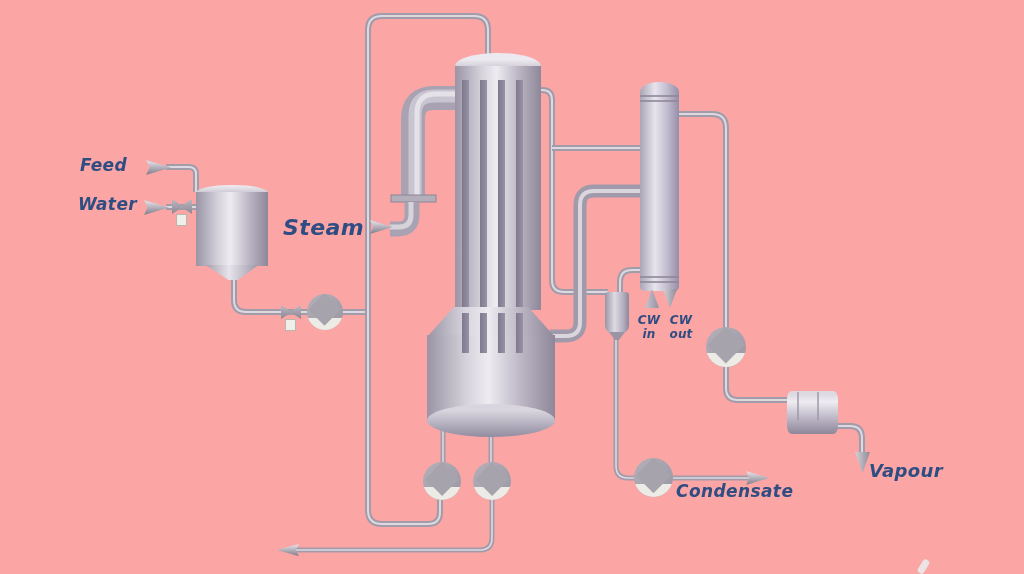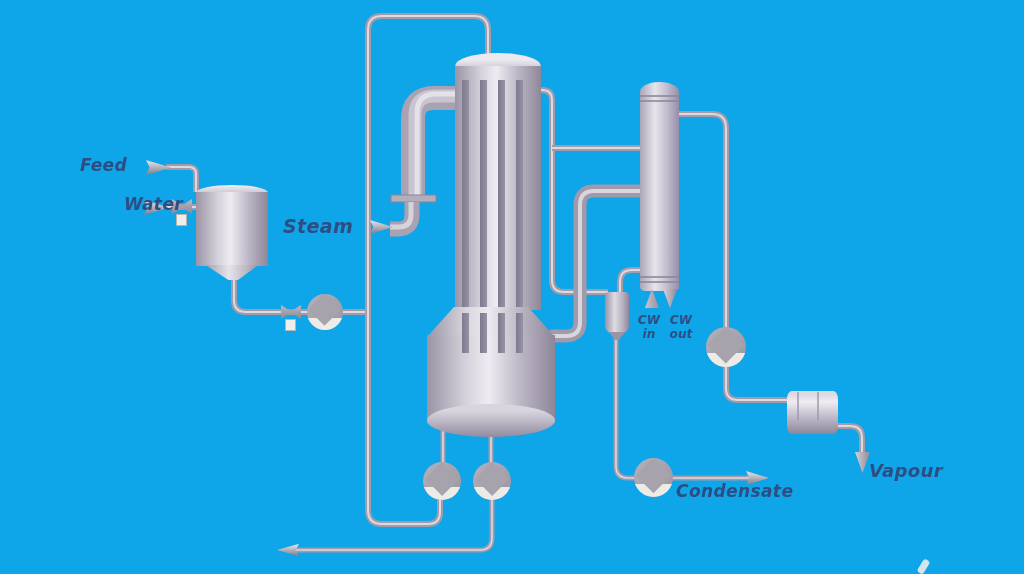--- a/index.html
+++ b/index.html
@@ -1,16 +1,16 @@
 <!DOCTYPE html>
 <html><head>
 <meta charset="utf-8">
 <style>
   html,body{margin:0;padding:0;background:#000;}
-  .stage{position:relative;width:1024px;height:574px;background:#0ea5e9;overflow:hidden;
+  .stage{position:relative;width:1024px;height:574px;background:#fca5a5;overflow:hidden;
          font-family:"DejaVu Sans",sans-serif;}
   .abs{position:absolute;}
   
   .lbl{position:absolute;font-style:italic;font-weight:700;color:#2e4d82;
        font-size:17px;letter-spacing:.4px;white-space:nowrap;}
   .lbl.small{font-size:12px;letter-spacing:.2px;line-height:1.15;text-align:center;white-space:normal;}
   .ellipse{border-radius:50%;}
   .tank-body{background:linear-gradient(90deg,#9a94a5 0%,#d4d1da 30%,#eeecf1 48%,#b9b3c2 75%,#8d8799 100%);}
   .tube{position:absolute;width:7px;background:linear-gradient(90deg,#7f7990,#9892a4);}
   .sheetline{position:absolute;height:2px;background:#8d8799;opacity:.8;}
@@ -175,22 +175,22 @@
   <div class="valve-stem" style="left:285px;top:319px;width:11px;height:12px;"></div>
 
   <div class="cone right" style="left:146px;top:159px;width:25px;height:17px;"></div>
   <div class="cone right" style="left:144px;top:199px;width:25px;height:17px;"></div>
   <div class="cone right" style="left:370px;top:219px;width:23px;height:16px;"></div>
   <div class="cone right" style="left:746px;top:470px;width:23px;height:16px;"></div>
   <div class="cone left" style="left:277px;top:543px;width:22px;height:14px;"></div>
   <div class="cone down" style="left:854px;top:452px;width:17px;height:21px;"></div>
 
   <div class="lbl" style="left:80px;top:155px;">Feed</div>
-  <div class="lbl" style="left:78px;top:194px;margin-left:46px;">Water</div>
-  <div class="lbl" style="left:283px;top:215px;font-size:19px;">Steam</div>
+  <div class="lbl" style="left:78px;top:194px;">Water</div>
+  <div class="lbl" style="left:283px;top:215px;font-size:22px;">Steam</div>
   <div class="lbl small" style="left:633px;top:314px;width:32px;">
     <span>CW</span><br>
     <span>in</span>
   </div>
   <div class="lbl small" style="left:663px;top:314px;width:36px;">
     <span>CW</span><br>
     <span>out</span>
   </div>
   <div class="lbl" style="left:676px;top:481px;">Condensate</div>
   <div class="lbl" style="left:869px;top:460px;font-size:18px;text-align:right;">Vapour</div>

